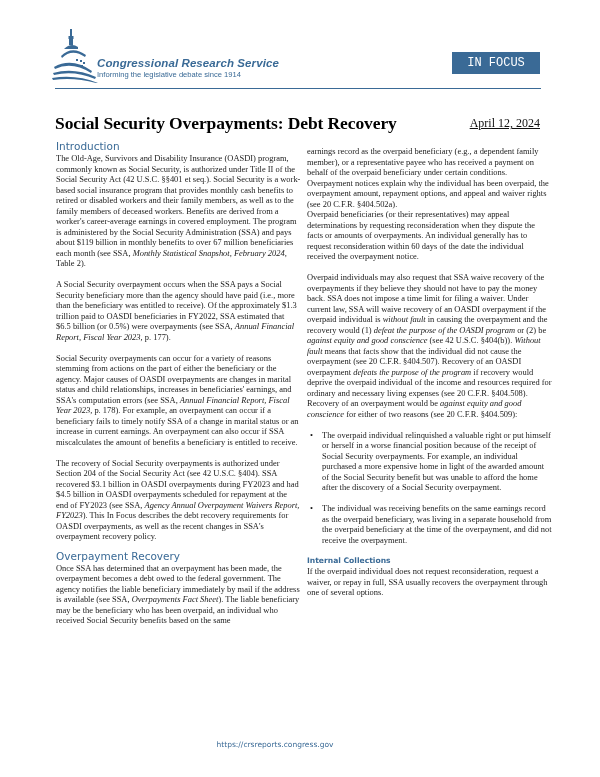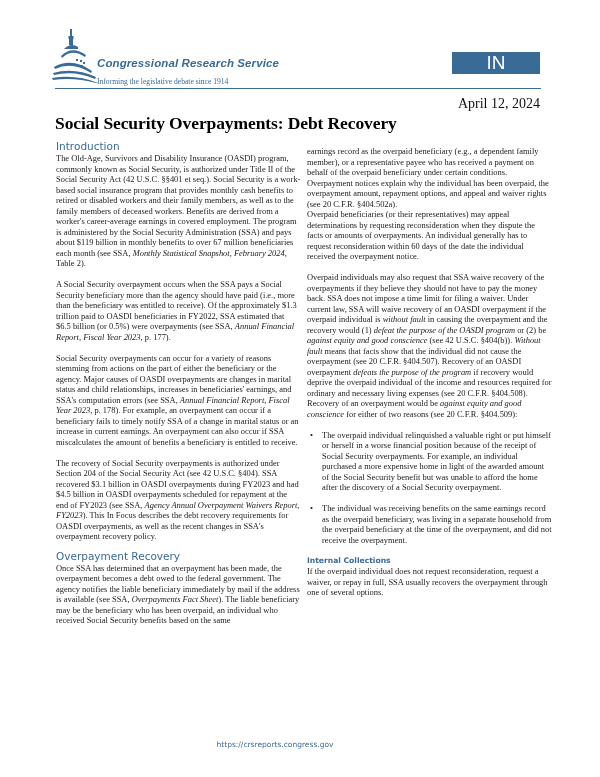--- a/index.html
+++ b/index.html
@@ -3,25 +3,25 @@
 <meta charset="utf-8">
 <style>
   * { margin: 0; padding: 0; box-sizing: border-box; }
   html, body { width: 600px; height: 777px; background: #ffffff; overflow: hidden; }
   body { position: relative; font-family: "DejaVu Serif", serif; color: #111; }
 
   .header { position: absolute; left: 0; top: 0; width: 600px; height: 100px; }
   .logo { position: absolute; left: 52px; top: 27px; width: 48px; height: 56px; }
   .brand { position: absolute; left: 97px; top: 57px; }
   .brand-name { font-family: "Liberation Sans", sans-serif; font-weight: bold; font-style: italic; font-size: 11.5px; color: #3a6a96; letter-spacing: 0.1px; white-space: nowrap; }
-  .brand-tag { font-family: Liberation Serif, serif; font-size: 7.6px; color: #3a6a96; margin-top: 8px; white-space: nowrap; }
-  .badge { position: absolute; left: 452px; top: 52px; width: 88px; height: 22px; background: #3a6a96; color: #fff; font-family: Liberation Sans, sans-serif; font-size: 19px; font-weight: normal; text-align: center; line-height: 22px; letter-spacing: 0px; }
+  .brand-tag { font-family: Liberation Sans, sans-serif; font-size: 7.6px; color: #3a6a96; margin-top: 1px; white-space: nowrap; }
+  .badge { position: absolute; left: 452px; top: 52px; width: 88px; height: 22px; background: #3a6a96; color: #fff; font-family: Liberation Mono, monospace; font-size: 12px; font-weight: normal; text-align: center; line-height: 22px; letter-spacing: 0px; }
   .rule { position: absolute; left: 55px; top: 88px; width: 486px; height: 1px; background: #3a6a96; }
 
-  .date { position: absolute; right: 60px; top: 96px; font-family: "Liberation Serif", serif; font-size: 14px; color: #111; }
+  .date { position: absolute; right: 60px; top: 116px; font-family: "Liberation Serif", serif; font-size: 12px; color: #111; text-decoration: underline; }
   .title { position: absolute; left: 55px; top: 113px; font-family: "Liberation Serif", serif; font-weight: bold; font-size: 17.5px; color: #000; white-space: nowrap; letter-spacing: -0.1px; text-align: center; }
 
   .col { position: absolute; top: 140px; width: 245px; font-family: "Liberation Serif", serif; font-size: 8.45px; line-height: 10.5px; color: #1a1a1a; }
   .col-left { left: 56px; }
   .col-right { left: 307px; top: 146px; }
 
   .h1 { font-family: "DejaVu Sans", sans-serif; font-weight: normal; font-size: 10.5px; color: #3a6a96; line-height: 13px; }
   .h2 { font-family: "DejaVu Sans", sans-serif; font-weight: bold; font-size: 7.6px; color: #3a6a96; line-height: 11px; margin-top: 8px; }
   .p { margin-bottom: 10.5px; }
   .p.tight { margin-bottom: 0; }

